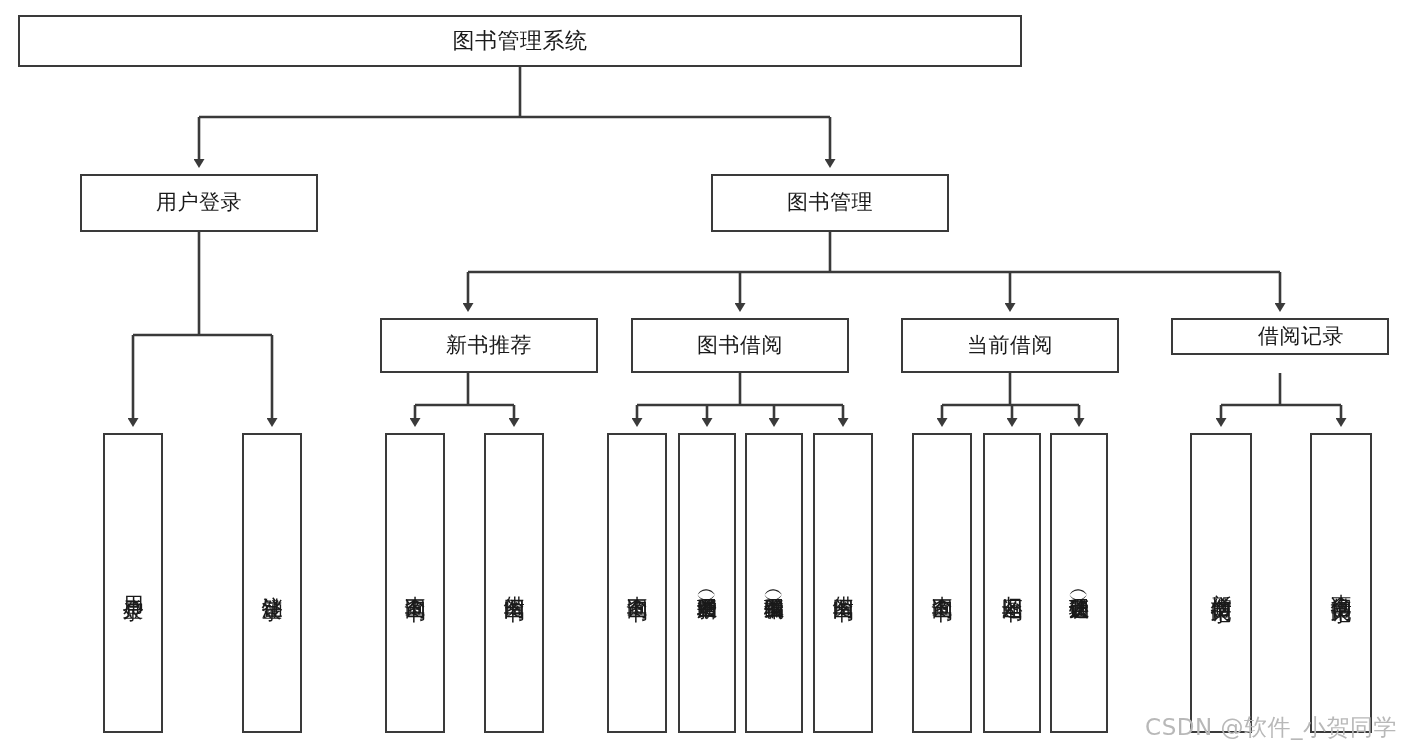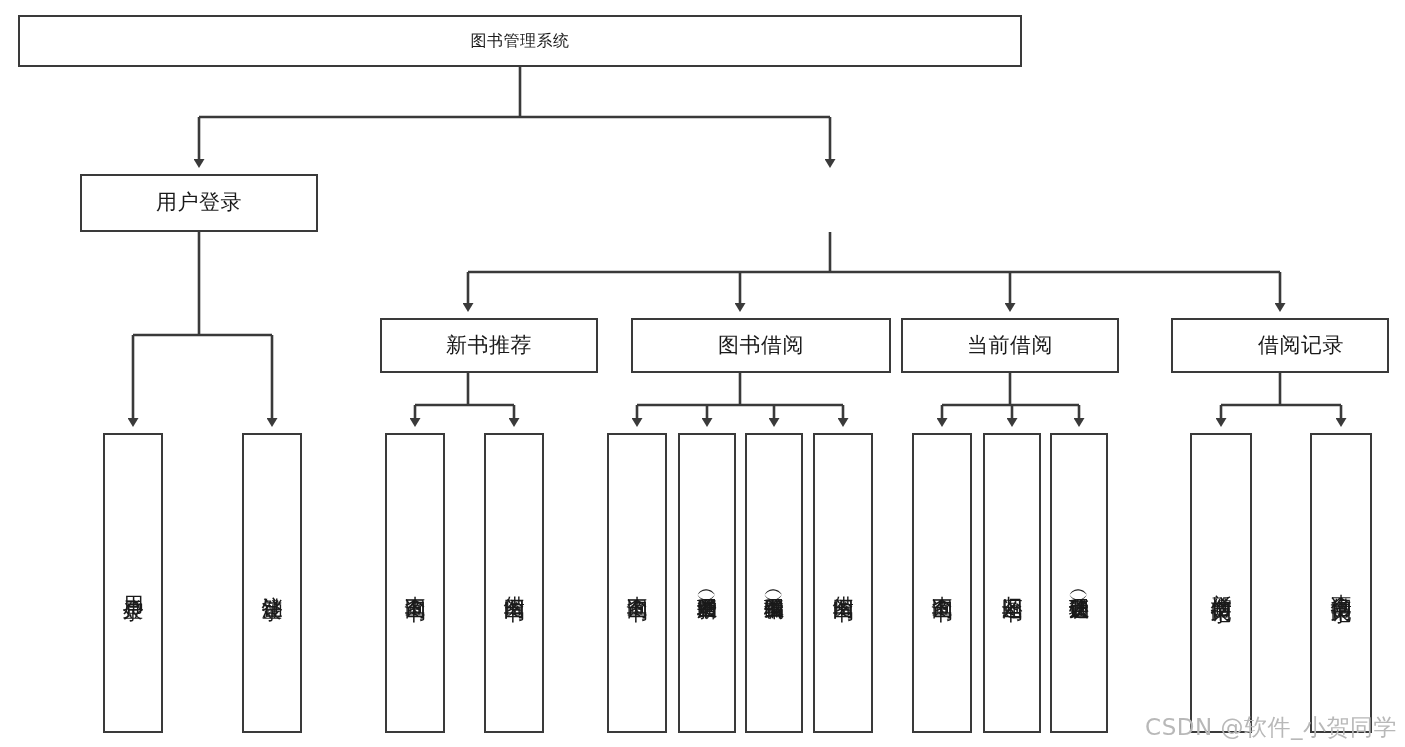--- a/index.html
+++ b/index.html
@@ -40,21 +40,21 @@
     text-align: center;
     line-height: 1.22;
     white-space: nowrap;
   }
   
   .node.horiz .label {
     font-size: 21px;
     letter-spacing: 0.5px;
   }
   .node.root .label {
-    font-size: 16px;
+    font-size: 22px;
   }
   
   .node.vert {
     align-items: center;
     justify-content: center;
   }
   .node.vert .label {
     writing-mode: vertical-rl;
     text-orientation: upright;
     font-size: 21px;
@@ -132,31 +132,34 @@
     </g>
   </svg>
 
   <div class="node horiz root" style="left:18px; top:15px; width:1004px; height:52px;">
     <span class="label">图书管理系统</span>
   </div>
 
   <div class="node horiz" style="left:80px; top:174px; width:238px; height:58px;">
     <span class="label">用户登录</span>
   </div>
+  <div class="node horiz" style="left:711px; top:174px; width:238px; height:58px;">
+    <span class="label">图书管理</span>
+  </div>
 
   <div class="node horiz" style="left:380px; top:318px; width:218px; height:55px;">
     <span class="label">新书推荐</span>
   </div>
-  <div class="node horiz" style="left:631px; top:318px; width:260px; height:55px;">
+  <div class="node horiz" style="left:631px; top:318px; width:218px; height:55px;">
     <span class="label">图书借阅</span>
   </div>
   <div class="node horiz" style="left:901px; top:318px; width:218px; height:55px;">
     <span class="label">当前借阅</span>
   </div>
-  <div class="node horiz" style="left:1171px; top:318px; width:218px; height:55px;padding-left:42px;">
+  <div class="node horiz" style="left:1171px; top:318px; width:218px; height:37px;padding-left:42px;">
     <span class="label">借阅记录</span>
   </div>
 
   <div class="node vert" style="left:103px; top:433px; width:60px; height:300px;">
     <span class="label">用户登录</span>
   </div>
   <div class="node vert" style="left:242px; top:433px; width:60px; height:300px;">
     <span class="label">注销登录</span>
   </div>
   <div class="node vert" style="left:385px; top:433px; width:60px; height:300px;">

